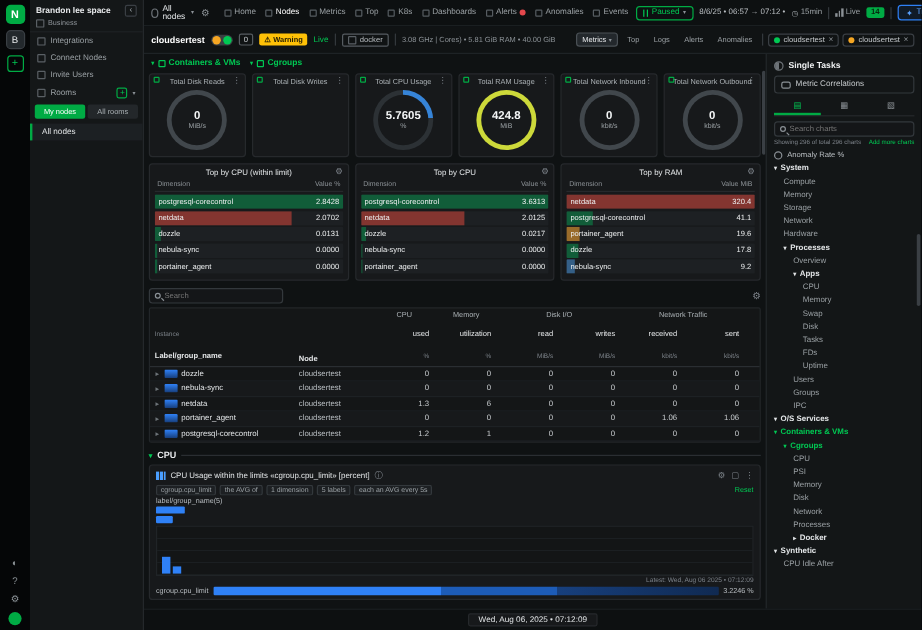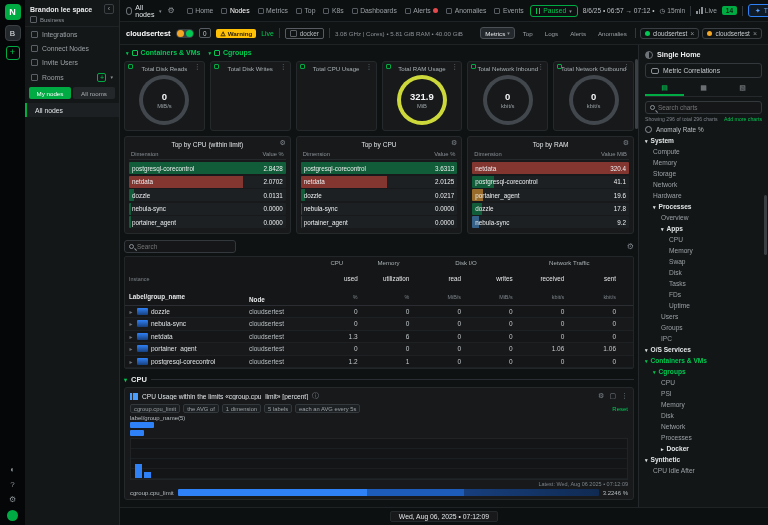--- a/index.html
+++ b/index.html
@@ -384,28 +384,34 @@
         </div>
         <div class="card">
           <i class="cflag"></i>
     <span class="cmenu">⋮</span>
     <div class="ctitle">Total Disk Writes</div>
         </div>
         <div class="card">
           <i class="cflag"></i>
     <span class="cmenu">⋮</span>
     <div class="ctitle">Total CPU Usage</div>
+    <div class="donut" style="background:conic-gradient(#3684d8 24%,#2c3135 0)">
+      <div class="din">
+              <div class="cval">5.7605</div>
+      <div class="cunit">%</div>
+            </div>
+    </div>
         </div>
         <div class="card">
           <i class="cflag"></i>
     <span class="cmenu">⋮</span>
     <div class="ctitle">Total RAM Usage</div>
     <div class="donut" style="background:conic-gradient(#cdd93a 100%,#2c3135 0)">
       <div class="din">
-              <div class="cval">321.9</div>
+              <div class="cval">424.8</div>
       <div class="cunit">MiB</div>
             </div>
     </div>
         </div>
         <div class="card">
           <i class="cflag"></i>
     <span class="cmenu">⋮</span>
     <div class="ctitle">Total Network Inbound</div>
     <div class="donut" style="background:conic-gradient(#41474c 100%,#2c3135 0)">
       <div class="din">
@@ -679,21 +685,21 @@
         <i class="s-bar"></i>
         <span class="s-val">3.2246 %</span>
       </div>
     </div>
   </main>
 
   <aside class="rightbar">
     <i class="rb-scroll"></i>
     <div class="rb-head">
       <i class="rb-ic"></i>
-      <span>Single Home</span>
+      <span>Single Tasks</span>
     </div>
     <div class="rb-corr">
       <i class="rb-ic2"></i>
       <span>Metric Correlations</span>
     </div>
     <div class="rb-tabs">
       <span class="rb-tab on">▤</span>
       <span class="rb-tab">▦</span>
       <span class="rb-tab">▧</span>
     </div>

